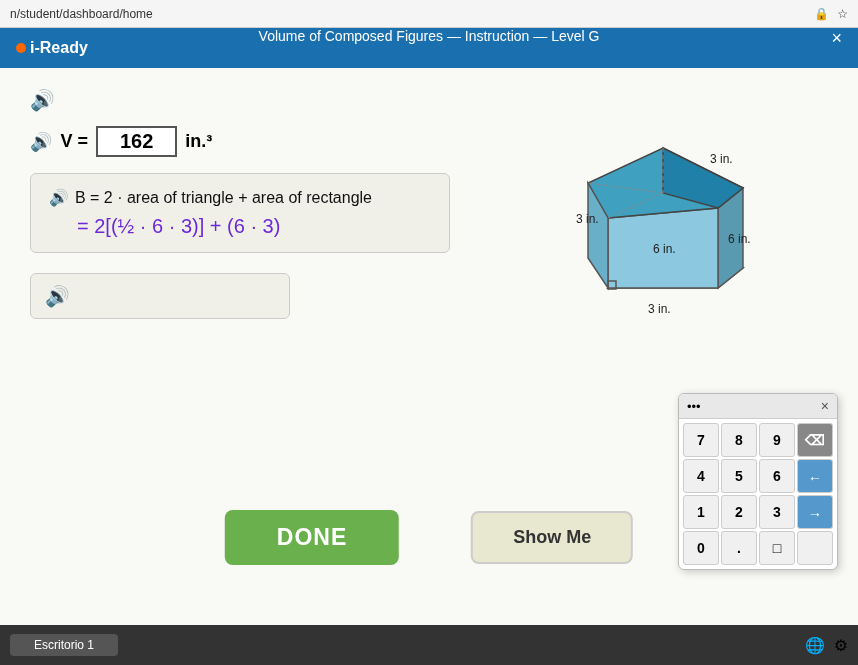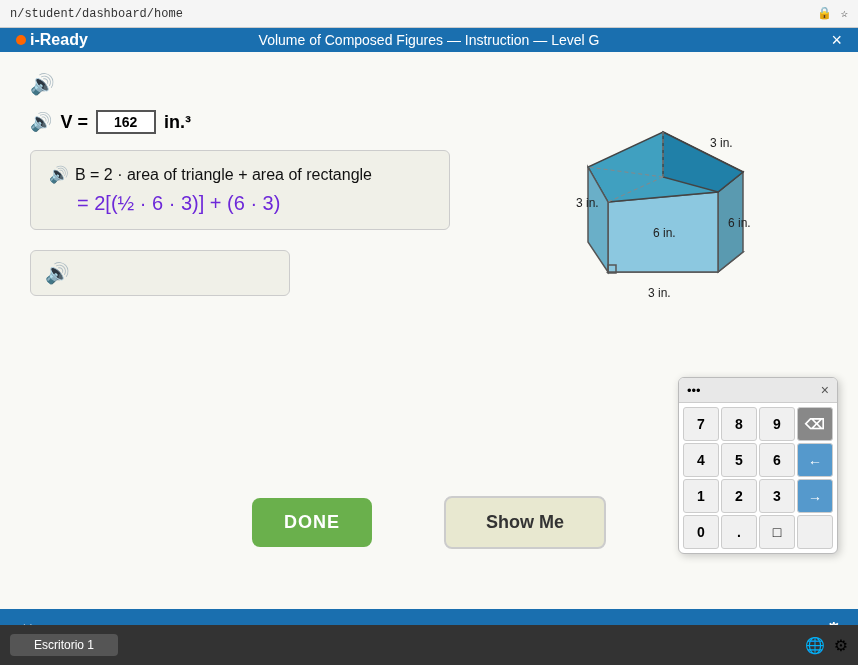--- a/index.html
+++ b/index.html
@@ -15,31 +15,29 @@
     
     .top-bar {
       background: #f5f5f5;
       height: 28px;
       display: flex;
       align-items: center;
       padding: 0 10px;
       font-size: 12px;
       color: #333;
       border-bottom: 1px solid #ccc;
-      font-family: Liberation Mono, monospace;
     }
     .top-bar-url { flex: 1; }
     .top-bar-icons { display: flex; gap: 8px; align-items: center; }
 
     
     .app-header {
       background: #1a6faf;
-      height: 24px;
-      display: flex;
-      align-items: center;
+      height: 40px;
+      display: flex;
       padding: 0 16px;
       position: relative;
     }
     .iready-logo {
       color: white;
       font-size: 16px;
       font-weight: bold;
       display: flex;
       align-items: center;
       gap: 4px;
@@ -93,24 +91,25 @@
       display: flex;
       align-items: center;
       gap: 8px;
       font-size: 18px;
       font-weight: bold;
       margin-bottom: 16px;
     }
     .volume-line .audio-icon { font-size: 18px; }
     .value-box {
       border: 2px solid #555;
-      padding: 2px 16px;
+      padding: 2px 22px;
       min-width: 60px;
+      text-align: center;
       background: white;
-      font-size: 14px;
+      font-size: 20px;
       font-weight: bold;
     }
 
     
     .formula-box {
       background: #f0f0e8;
       border: 1px solid #ccc;
       border-radius: 6px;
       padding: 14px 18px;
       max-width: 420px;
@@ -198,23 +197,23 @@
       bottom: 60px;
       left: 50%;
       transform: translateX(-50%);
       display: flex;
       gap: 30px;
       align-items: center;
     }
     .done-btn {
       background: #6ab04c;
       color: white;
-      font-size: 18px;
-      font-weight: bold;
-      padding: 14px 32px;
+      font-size: 23px;
+      font-weight: bold;
+      padding: 14px 52px;
       border: none;
       border-radius: 8px;
       cursor: pointer;
       letter-spacing: 1px;
     }
     .show-me-btn {
       background: #e8e8d0;
       color: #333;
       font-size: 18px;
       font-weight: bold;

